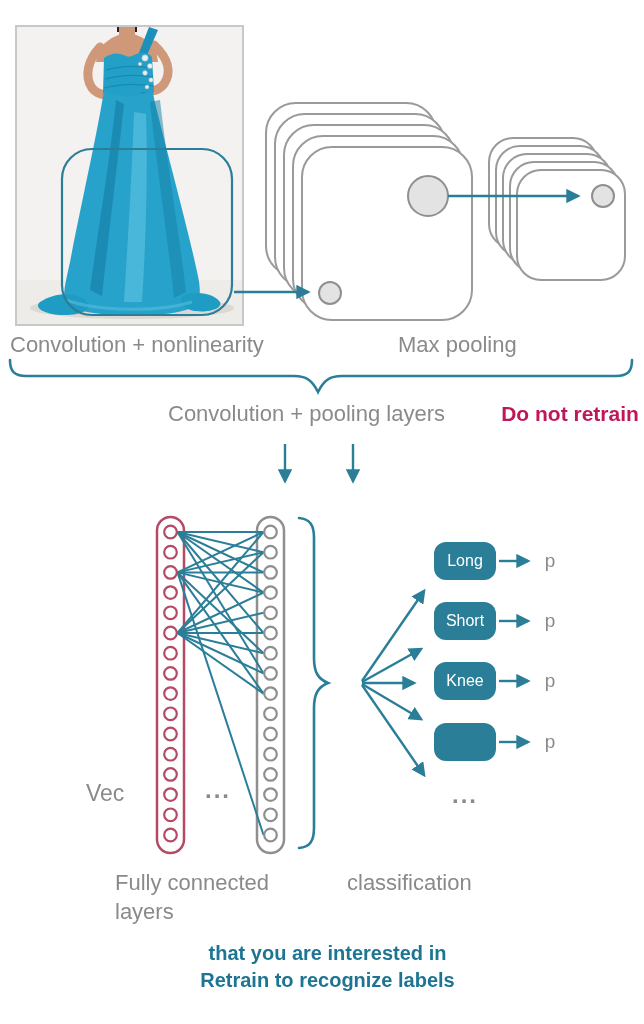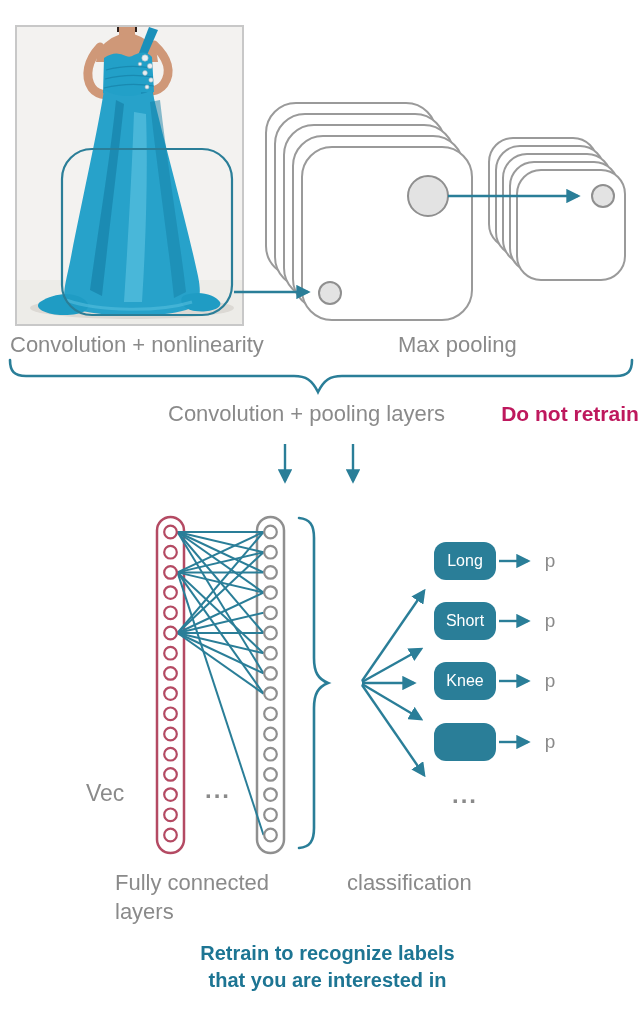--- a/index.html
+++ b/index.html
@@ -205,17 +205,17 @@
 
 <div class="lbl cap" style="left:115px;top:868px;width:210px;">
   <div>Fully connected</div>
   <div>layers</div>
 </div>
 <div class="lbl cap" style="left:347px;top:868px;width:210px;">
   <div>classification</div>
 </div>
 
 <div class="note" style="left:175px;top:940px;width:305px;">
+  <div>that you are interested in</div>
   <div>Retrain to recognize labels</div>
-  <div>that you are interested in</div>
 </div>
 
 </div>
 
 </body></html>

